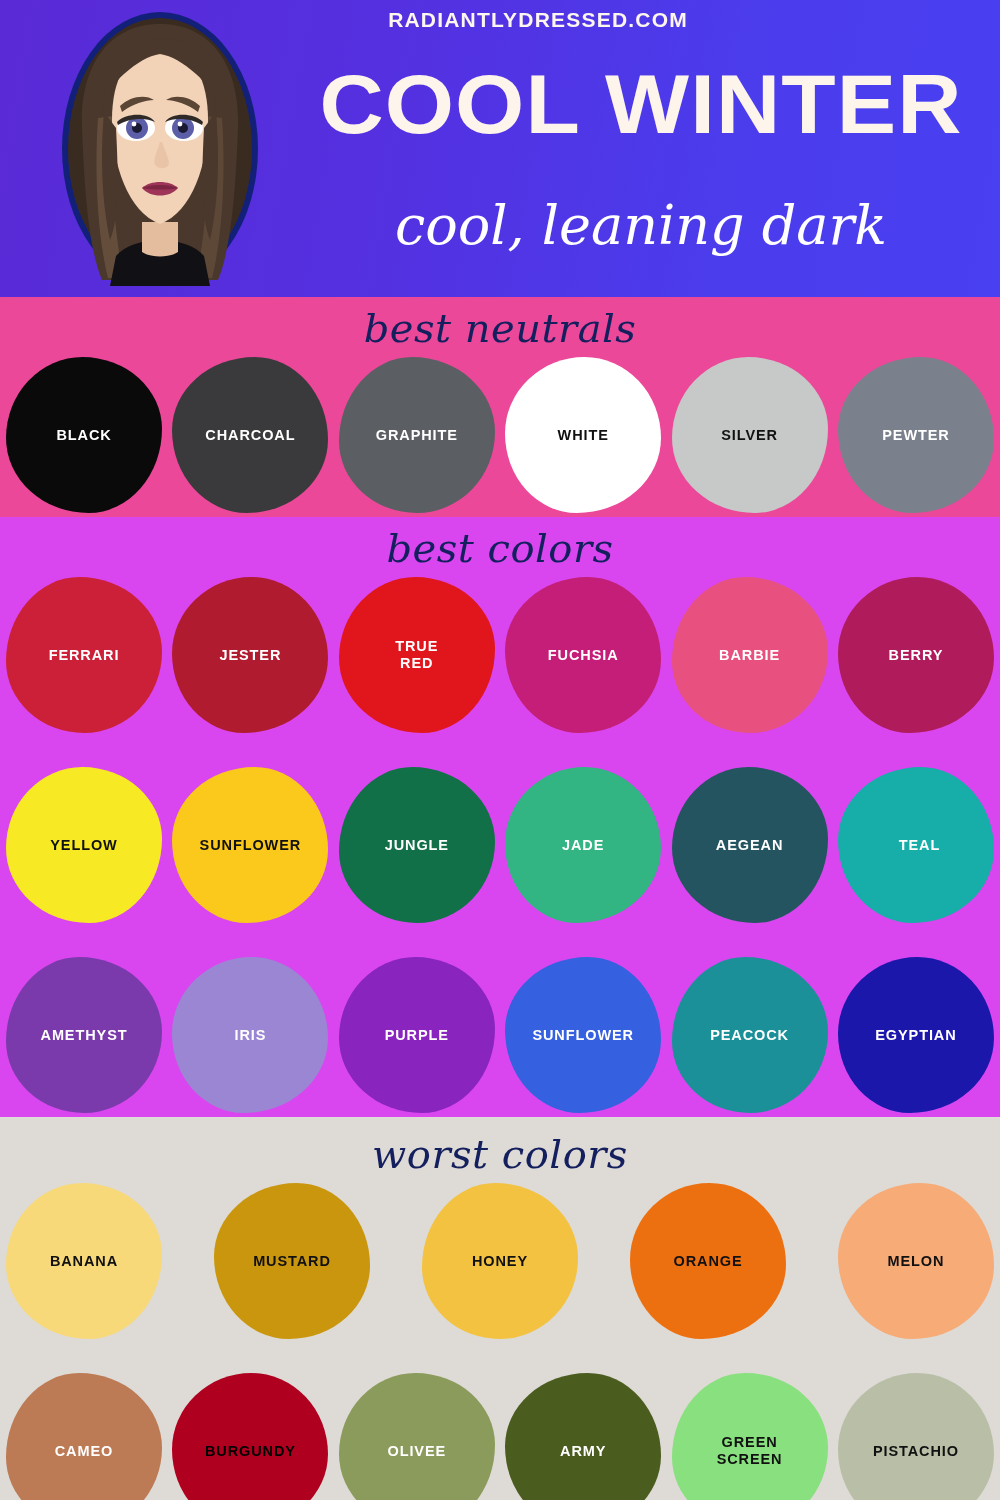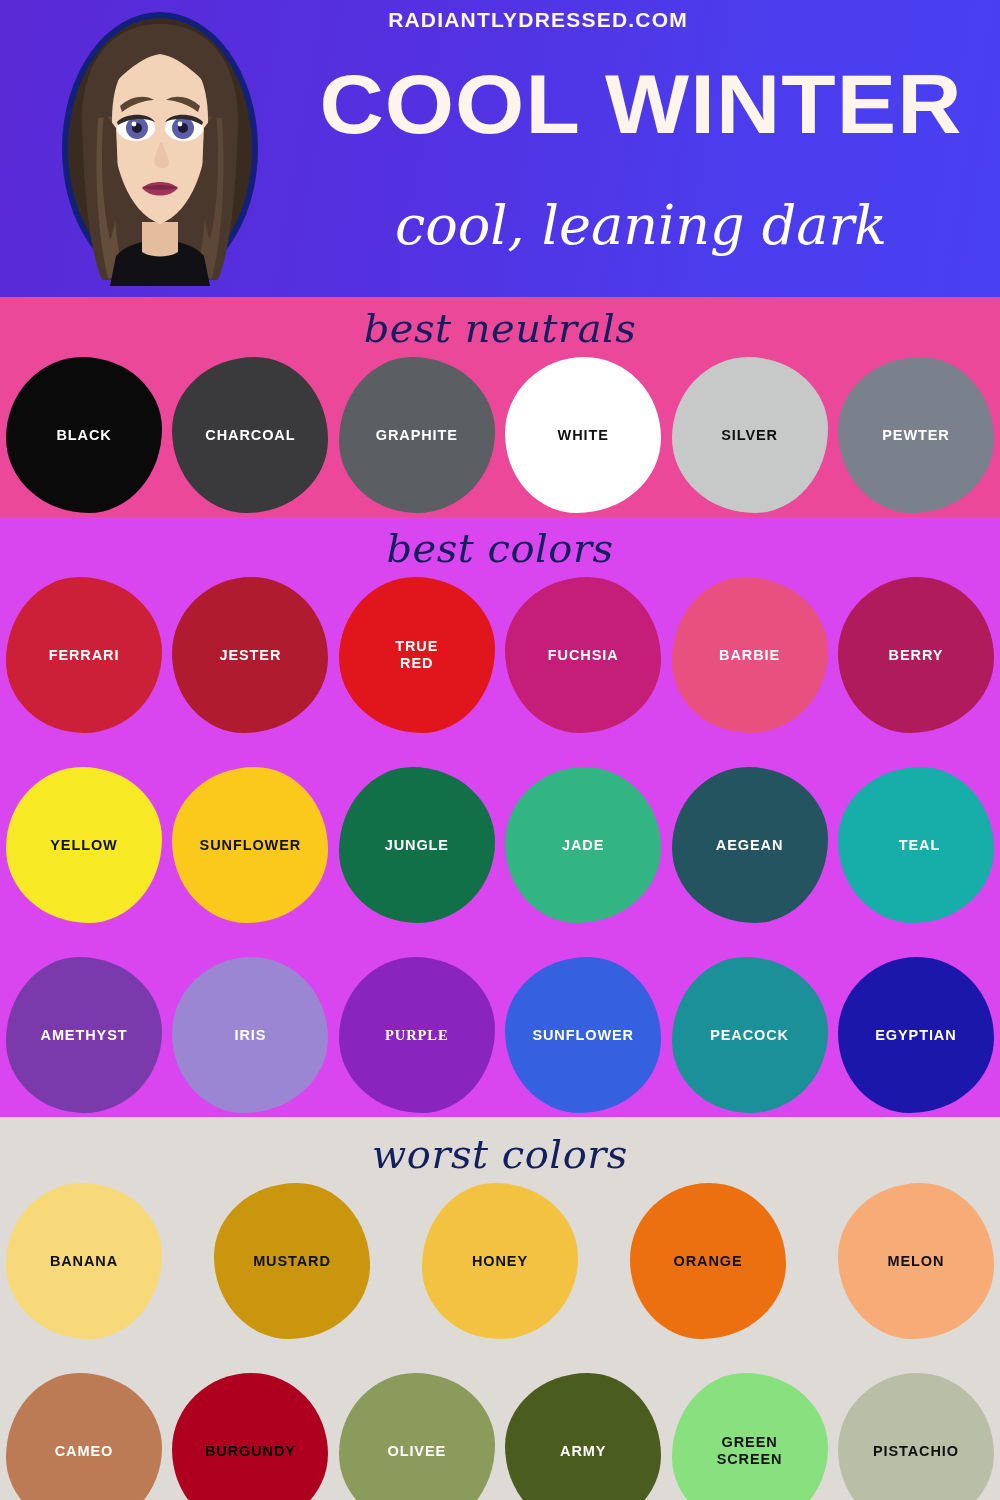--- a/index.html
+++ b/index.html
@@ -272,21 +272,21 @@
         <div class="swatch">
           <div class="blob v3" style="background: rgb(123, 58, 171);"></div>
           <div class="swatch-label" style="color: rgb(255, 255, 255);">AMETHYST</div>
         </div>
         <div class="swatch">
           <div class="blob v4" style="background: rgb(155, 134, 212);"></div>
           <div class="swatch-label" style="color: rgb(255, 255, 255);">IRIS</div>
         </div>
         <div class="swatch">
           <div class="blob " style="background: rgb(138, 36, 191);"></div>
-          <div class="swatch-label" style="color: rgb(255, 255, 255); font-family: Liberation Serif, serif;">PURPLE</div>
+          <div class="swatch-label" style="color: rgb(255, 255, 255);">PURPLE</div>
         </div>
         <div class="swatch">
           <div class="blob v2" style="background: rgb(53, 96, 223);"></div>
           <div class="swatch-label" style="color: rgb(255, 255, 255);">SUNFLOWER</div>
         </div>
         <div class="swatch">
           <div class="blob v3" style="background: rgb(27, 144, 153);"></div>
           <div class="swatch-label" style="color: rgb(255, 255, 255);">PEACOCK</div>
         </div>
         <div class="swatch">

